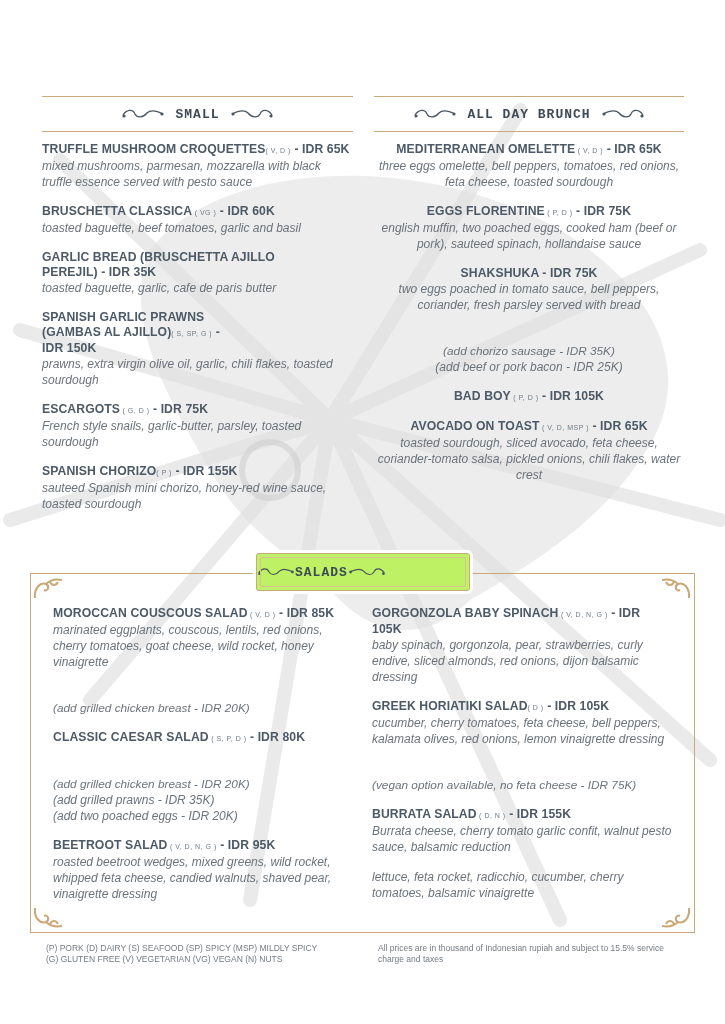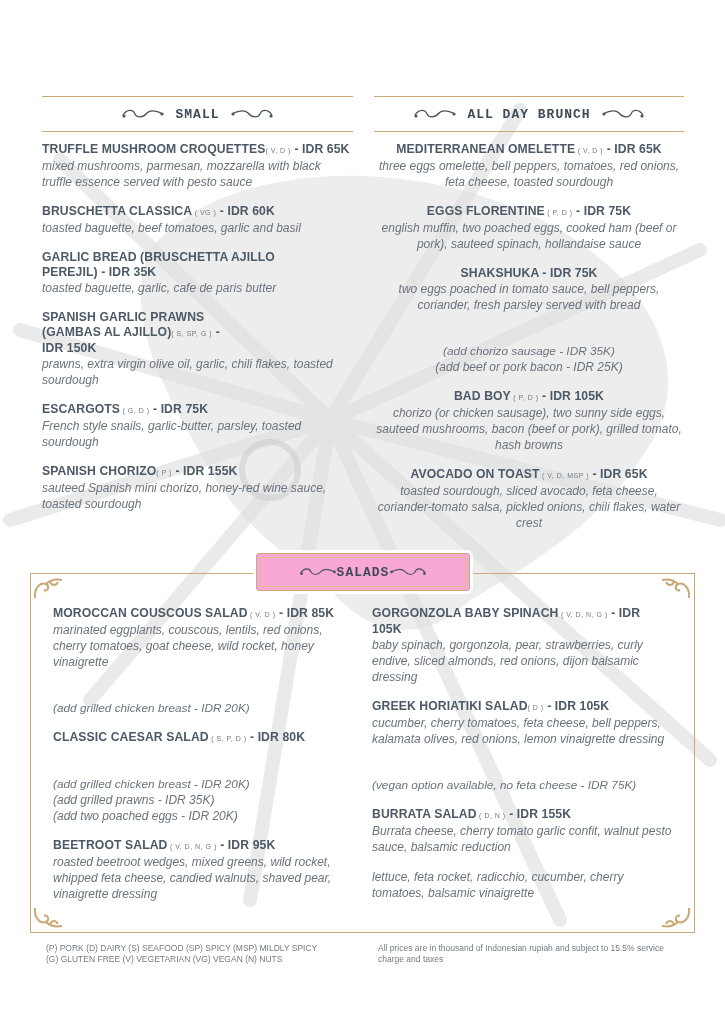--- a/index.html
+++ b/index.html
@@ -39,22 +39,22 @@
     margin-top: 30px;
   }
   #small { left: 42px; top: 96px; width: 311px; }
   #brunch { left: 374px; top: 96px; width: 310px; text-align: center; }
   #salads-box {
     position: absolute; z-index: 1; left: 30px; top: 573px; width: 663px; height: 358px;
     border: 1.5px solid #c9a977;
   }
   .salad-title-wrap {
     position: absolute; left: 256px; top: 553px; width: 212px; height: 36px; z-index: 2;
-    background: #f9a8d4; border: 1.5px solid #c9a977; border-radius: 3px;
-    display: flex; align-items: center; justify-content: center; gap: 0;
+    background: #bef264; border: 1.5px solid #c9a977; border-radius: 3px;
+    display: flex; align-items: center; justify-content: flex-start; gap: 0;
     box-shadow: 0 0 0 3px #fff;
   }
   .salad-title-inner {
     position: absolute; left: 3px; top: 3px; right: 3px; bottom: 3px;
     border: 1px solid #d8bf96; border-radius: 2px;
   }
   .corner { position: absolute; width: 32px; height: 26px; z-index: 2; }
   #sal-left { left: 53px; top: 596px; width: 300px; }
   #sal-right { left: 372px; top: 596px; width: 300px; }
   .footer { position: absolute; z-index: 1; font-size: 8.5px; color: #737b83; line-height: 11px; }
@@ -147,21 +147,20 @@
       <div class="desc">english muffin, two poached eggs, cooked ham (beef or pork), sauteed spinach, hollandaise sauce</div>
     </div>
     <div class="item">
       <div class="name"><span>SHAKSHUKA</span><span> - IDR 75K</span></div>
       <div class="desc">two eggs poached in tomato sauce, bell peppers, coriander, fresh parsley served with bread</div>
       <div class="addon">(add chorizo sausage - IDR 35K)</div>
       <div class="desc">(add beef or pork bacon - IDR 25K)</div>
     </div>
     <div class="item">
       <div class="name"><span>BAD BOY</span><span class="tags"> ( P, D )</span><span> - IDR 105K</span></div>
-      <div class="desc">chorizo (or chicken sausage), two sunny side eggs, sauteed mushrooms, bacon (beef or pork), grilled tomato, hash browns</div>
     </div>
     <div class="item">
       <div class="name"><span>AVOCADO ON TOAST</span><span class="tags"> ( V, D, MSP )</span><span> - IDR 65K</span></div>
       <div class="desc">toasted sourdough, sliced avocado, feta cheese, coriander-tomato salsa, pickled onions, chili flakes, water crest</div>
     </div>
   </div>
 </div>
 
 <div id="salads-box"></div>
 <svg class="corner" style="left:32px; top:576px;" viewBox="0 0 32 26">

